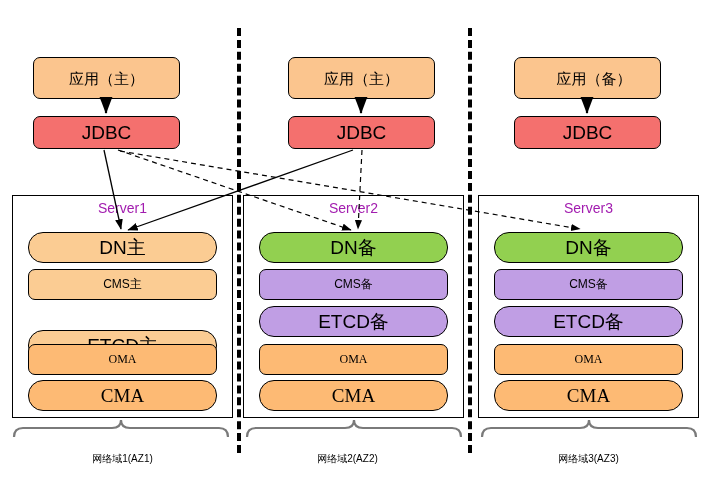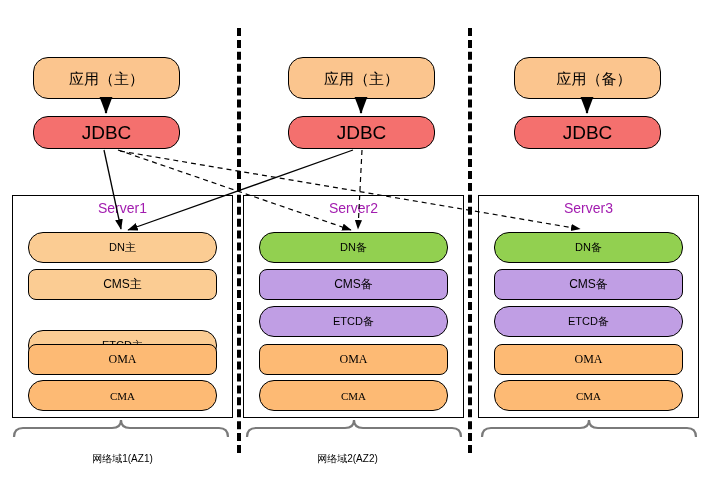--- a/index.html
+++ b/index.html
@@ -3,38 +3,38 @@
 <meta charset="utf-8">
 <style>
   html,body{margin:0;padding:0;background:#ffffff;}
   body{width:721px;height:490px;overflow:hidden;
        font-family:"Liberation Sans","DejaVu Sans",sans-serif;}
   #stage{position:relative;width:721px;height:490px;background:#fff;}
 
   .divider{position:absolute;width:0;border-left:4px dashed #000;}
 
   .node{position:absolute;box-sizing:border-box;border:1.5px solid #000;
-        border-radius:15px;display:flex;align-items:center;justify-content:center;
+        border-radius:7px;display:flex;align-items:center;justify-content:center;
         color:#000;text-align:center;line-height:1;}
   .app{background:#fbc58e;font-size:15px;}
   .jdbc{background:#f4706e;font-size:19px;}
 
   .server-box{position:absolute;box-sizing:border-box;border:1.6px solid #000;
               background:transparent;}
   .server-title{position:absolute;font-size:14px;color:#a21caf;text-align:center;
                 width:100%;left:0;top:4px;}
 
   .comp{position:absolute;box-sizing:border-box;border:1.5px solid #000;
         border-radius:7px;display:flex;align-items:center;justify-content:center;}
   .c-orange{background:#fbcc93;}
   .c-salmon{background:#fdba74;font-family:Liberation Serif, serif;}
   .c-green{background:#92d050;}
   .c-purple{background:#c09ee4;}
-  .sz-big{font-size:11px;border-radius:15px;}
-  .sz-sm{font-size:12px;border-radius:8px;}
+  .sz-big{font-size:19px;border-radius:15px;}
+  .sz-sm{font-size:12px;}
 
   svg.lines{position:absolute;left:0;top:0;width:721px;height:490px;
             pointer-events:none;overflow:visible;}
 
   .az-label{position:absolute;font-size:10px;color:#000;text-align:center;}
 </style>
 </head>
 <body>
 
 <div id="stage">
@@ -102,14 +102,15 @@
 
     <line x1="362" y1="150" x2="358" y2="229" stroke="#000" stroke-width="1.2" stroke-dasharray="5,4" marker-end="url(#ahd)"></line>
 
     <path d="M14,437 Q14,428 23,428 L112,428 Q121,428 121,420 Q121,428 130,428 L219,428 Q228,428 228,437" fill="none" stroke="#7a7a7a" stroke-width="2.2"></path>
     <path d="M247,437 Q247,428 256,428 L345,428 Q354,428 354,420 Q354,428 363,428 L452,428 Q461,428 461,437" fill="none" stroke="#7a7a7a" stroke-width="2.2"></path>
     <path d="M482,437 Q482,428 491,428 L580,428 Q589,428 589,420 Q589,428 598,428 L687,428 Q696,428 696,437" fill="none" stroke="#7a7a7a" stroke-width="2.2"></path>
   </svg>
 
   <div class="az-label" style="left:12px;top:452px;width:221px;">网络域1(AZ1)</div>
   <div class="az-label" style="left:237px;top:452px;width:221px;">网络域2(AZ2)</div>
+  <div class="az-label" style="left:478px;top:452px;width:221px;">网络域3(AZ3)</div>
 
 </div>
 
 </body></html>

